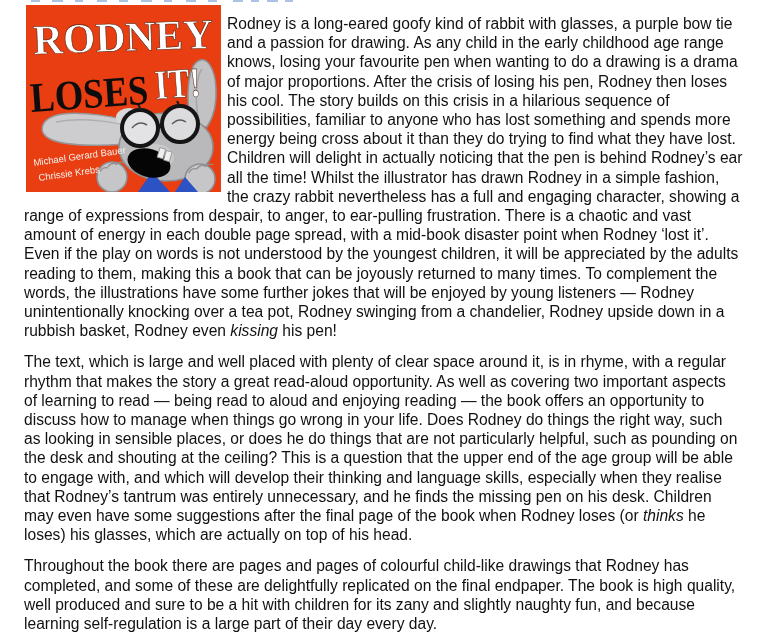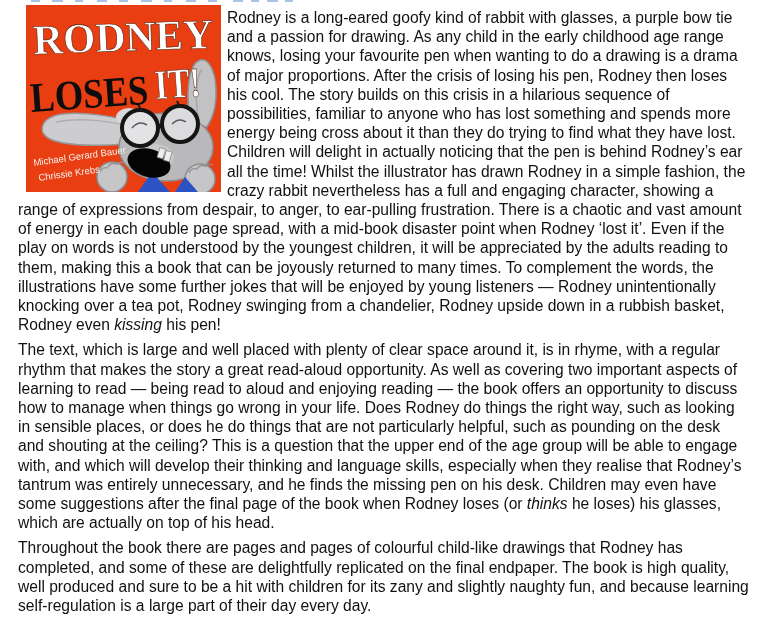--- a/index.html
+++ b/index.html
@@ -19,21 +19,21 @@
   .cutoff { position:absolute; top:0; left:0; width:100%; height:3px; }
   .cutoff span { position:absolute; top:0; height:2px; background:#aac3e4; }
 
   .cover {
     float:left;
     width:195px; height:187px;
     margin:3px 6px 1px 14px;
   }
   .cover svg { display:block; width:195px; height:187px; }
 
-  .para { margin:6px; }
+  .para { margin:12px; }
   .para .it { font-style:italic; }
 </style>
 </head>
 <body>
 
 <div class="page">
 
   <div class="cutoff">
     <span style="left:31px;width:9px"></span>
     <span style="left:52px;width:11px"></span>

